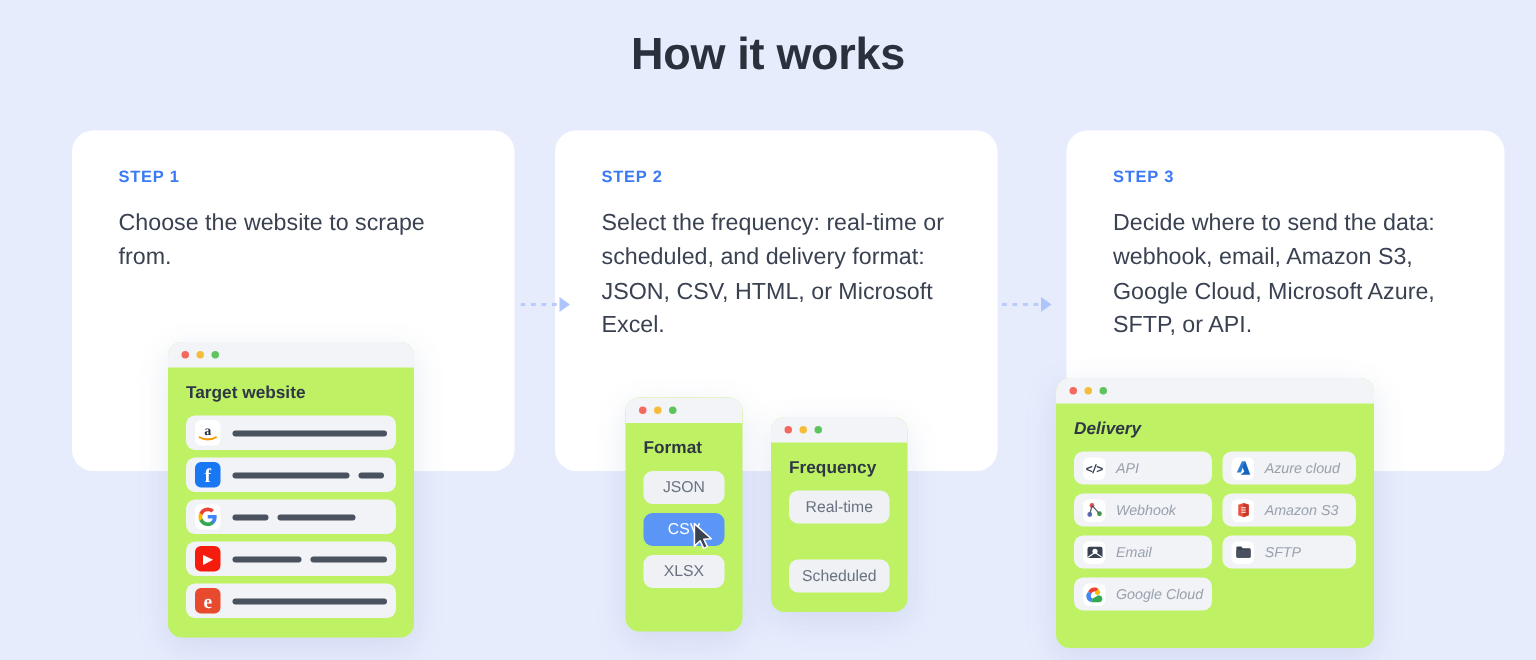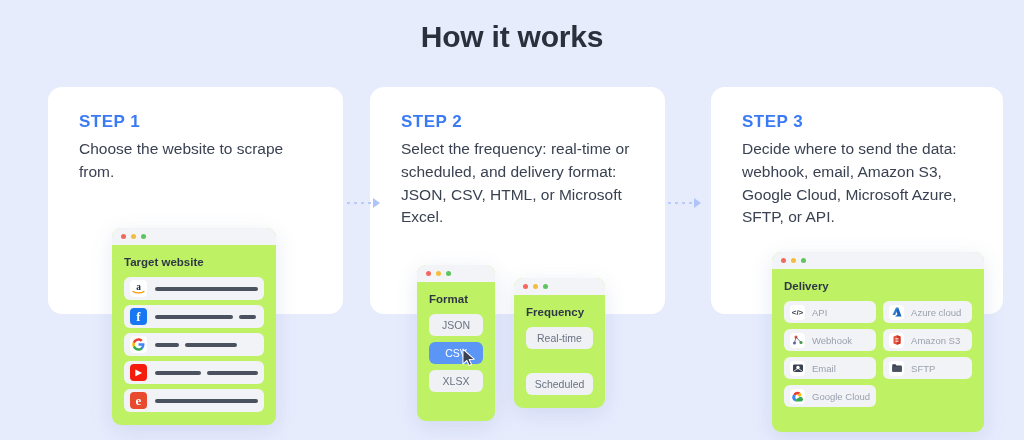--- a/index.html
+++ b/index.html
@@ -22,21 +22,21 @@
   .card {
     position: absolute; top: 87px; height: 227px;
     background: #ffffff; border-radius: 14px;
   }
   .card-1 { left: 48px;  width: 295px; }
   .card-2 { left: 370px; width: 295px; padding-left: 43px; }
   .card-3 { left: 691px; width: 292px; margin-left: 20px; }
 
   .step-label {
     position: absolute; top: 25px; left: 31px;
-    font-size: 17px; font-weight: 700; color: #3b7af5;
+    font-size: 11px; font-weight: 700; color: #3b7af5;
     letter-spacing: 0.5px;
   }
   .step-desc {
     position: absolute; top: 51px; left: 31px; right: 24px;
     font-size: 15.5px; line-height: 1.47; color: #3a4252;
   }
 
   
   .connector { position: absolute; top: 198px; height: 10px; }
   .connector.c1 { left: 347px; width: 40px; }
@@ -106,21 +106,21 @@
   
   .win-freq { left: 514px; top: 278px; width: 91px; }
   .opt-wide {
     height: 22px; border-radius: 6px; background: #eff1f5;
     display: flex; align-items: center; justify-content: center;
     font-size: 10.5px; color: #6a7280; margin-bottom: 24px;
   }
   .opt-wide:last-child { margin-bottom: 0; }
 
   
-  .win-delivery { left: 772px; top: 252px; width: 212px; }
+  .win-delivery { left: 704px; top: 252px; width: 212px; font-style: italic; }
   .deliv-grid { display: flex; gap: 7px; }
   .deliv-col { flex: 1; }
   .deliv-item {
     display: flex; align-items: center;
     background: #f1f3f7; border-radius: 6px;
     height: 22px; padding: 0 6px; margin-bottom: 6px;
   }
   .deliv-item:last-child { margin-bottom: 12px; }
   .deliv-item.ghost { visibility: hidden; }
   .dicon {

